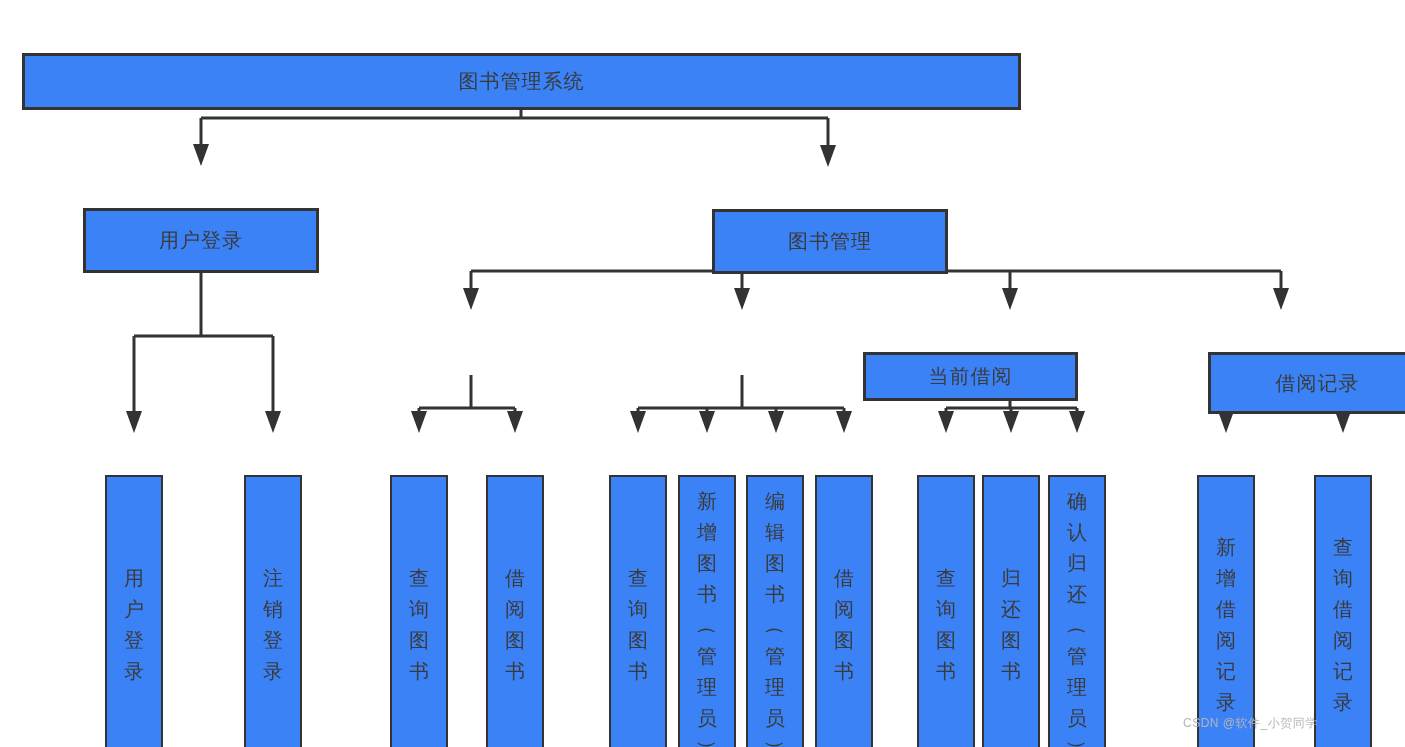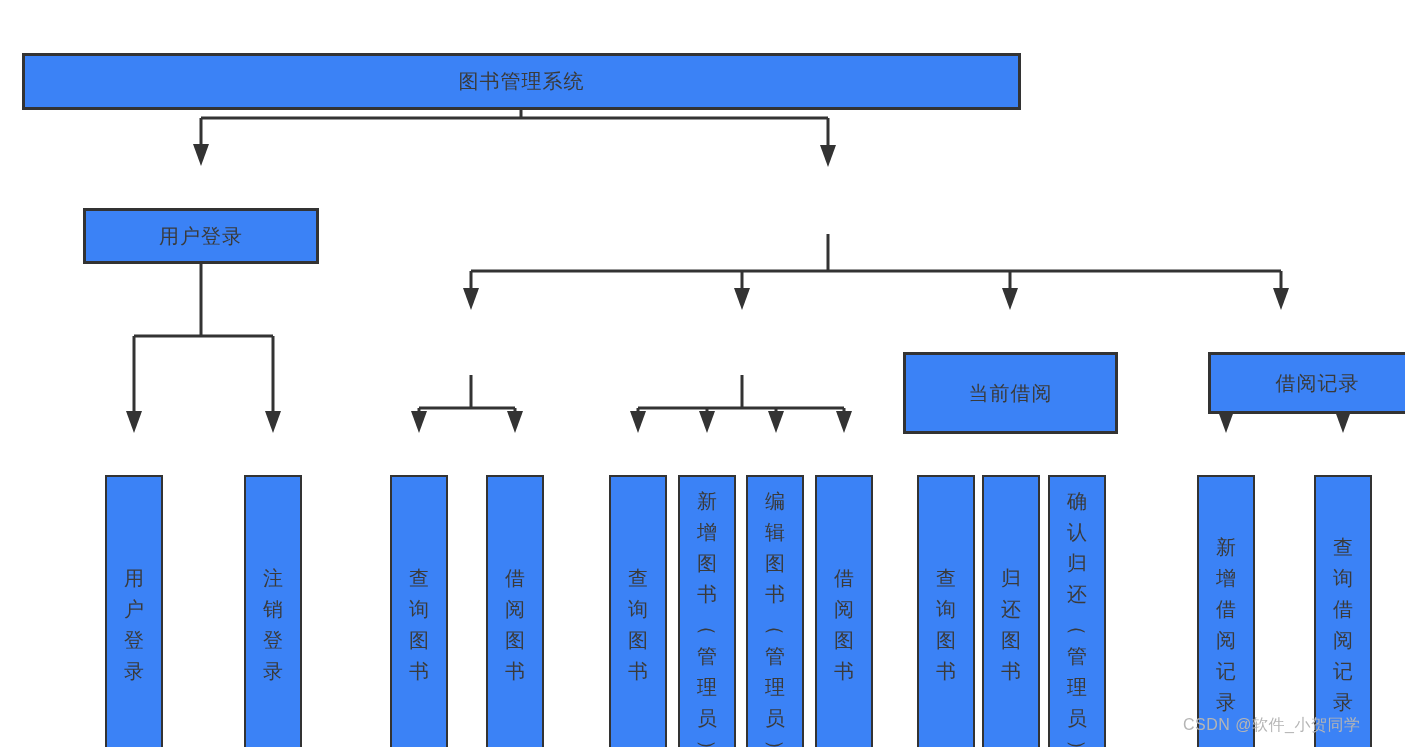--- a/index.html
+++ b/index.html
@@ -13,21 +13,21 @@
     border:3px solid var(--line,#333); color:var(--text,#3a3a3a);
     display:flex; align-items:center; justify-content:center; z-index:2;margin-top:40px;
   }
   .hnode { font-size:20px; letter-spacing:1px; }
   .vnode { border-width:2.5px; }
   .vnode .lbl { display:flex; flex-direction:column; align-items:center; font-size:20px; }
   .vchar { display:block; height:31px; line-height:31px; width:100%; text-align:center; }
   .vchar.rot { transform:rotate(90deg); }
   .watermark {
     position:absolute; left:1183px; top:715px; z-index:6;
-    font-size:16px; color:var(--wm,#b5b5b5); white-space:nowrap; letter-spacing:0.5px;
+    font-size:12px; color:var(--wm,#b5b5b5); white-space:nowrap; letter-spacing:0.5px;
   }
 </style>
 </head>
 <body>
 
 <div class="canvas">
 
   <svg id="connectors" width="1405" height="747">
       <line x1="521" y1="70" x2="521" y2="118" stroke="#333333" stroke-width="3"></line>
       <line x1="201" y1="118" x2="828" y2="118" stroke="#333333" stroke-width="3"></line>
@@ -80,25 +80,28 @@
       <line x1="1226" y1="408" x2="1226" y2="419" stroke="#333333" stroke-width="3"></line>
       <polygon points="1218,411 1234,411 1226,433" fill="#333333"></polygon>
       <line x1="1343" y1="408" x2="1343" y2="419" stroke="#333333" stroke-width="3"></line>
       <polygon points="1335,411 1351,411 1343,433" fill="#333333"></polygon>
     </svg>
 
   <div class="node hnode" style="left:22px;top:13px;width:999px;height:57px">
     <span class="lbl">图书管理系统</span>
   </div>
 
-  <div class="node hnode" style="left:83px;top:168px;width:236px;height:56px">
+  <div class="node hnode" style="left:83px;top:168px;width:236px;height:65px">
     <span class="lbl">用户登录</span>
   </div>
-
-  <div class="node hnode" style="left:903px;top:312px;width:215px;height:82px">
+  <div class="node hnode" style="left:712px;top:169px;width:236px;height:65px">
+    <span class="lbl">图书管理</span>
+  </div>
+
+  <div class="node hnode" style="left:863px;top:312px;width:215px;height:49px">
     <span class="lbl">当前借阅</span>
   </div>
   <div class="node hnode" style="left:1208px;top:312px;width:219px;height:62px">
     <span class="lbl">借阅记录</span>
   </div>
 
   <div class="node vnode" style="left:105px;top:435px;width:58px;height:300px">
     <span class="lbl vtext">
         <span class="vchar">用</span>
         <span class="vchar">户</span>

